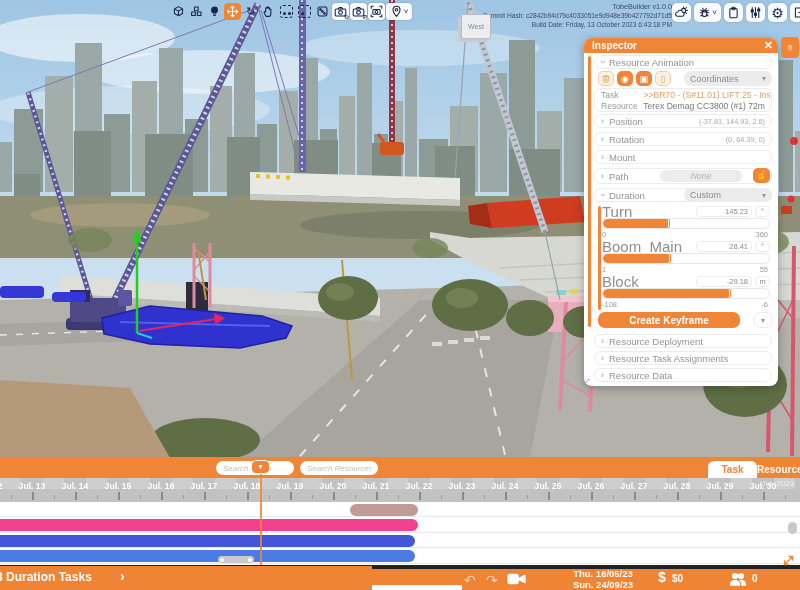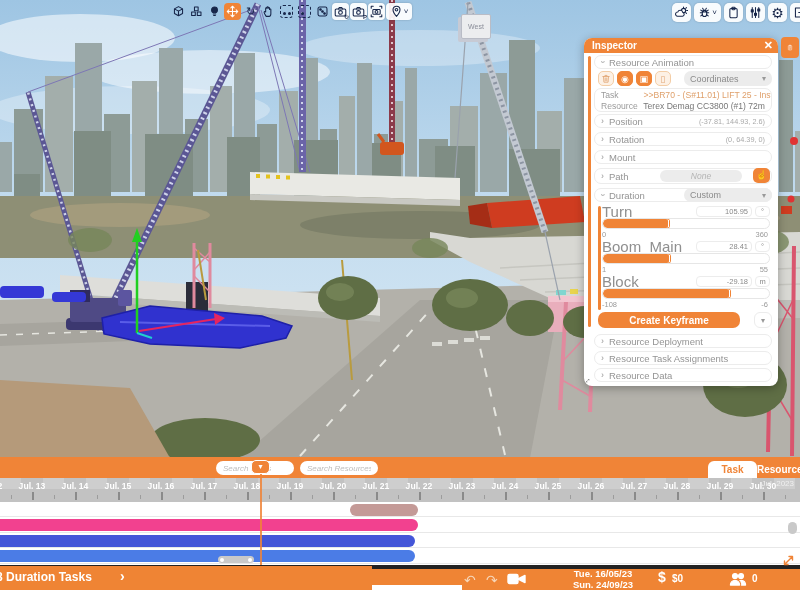--- a/index.html
+++ b/index.html
@@ -423,20 +423,25 @@
     <button class="tb wbg">
       <svg viewBox="0 0 16 16">
           <path d="M9.5 2.5H3v11h6.5"></path>
           <path d="M7 8h7.5M12 5.5 14.5 8 12 10.5"></path>
         </svg>
       </button>
   </div>
 
   <div id="nav-cube">West</div>
 
+  <div id="build-info">
+    <div class="t">TobeBuilder v1.0.0</div>
+    <div>Commit Hash: c2842b94d79c4033051e9d948e39b427792d71d5</div>
+    <div>Build Date: Friday, 13 October 2023 6:43:18 PM</div>
+  </div>
 
   <div id="inspector">
     <div id="insp-header">Inspector</div>
     <span id="insp-close">✕</span>
 
     <div class="vline" style="left:4px;top:18px;height:271px;"></div>
     <div class="irow" style="top:17px;">
       <span class="chev down">›</span>
       <span>Resource Animation</span>
     </div>
@@ -487,21 +492,21 @@
         <span>Duration</span>
       </div>
     <div class="dd" style="left:100px;top:150px;right:6px;height:14px;">
       <span>Custom</span>
       <span class="chev">▾</span>
       </div>
 
     <div class="vline" style="left:14px;top:168px;height:104px;"></div>
     <div id="sliders">
         <div class="s-label" style="top:0px">Turn</div>
-        <div class="s-val" style="top:0px">105.95</div>
+        <div class="s-val" style="top:0px">145.23</div>
         <div class="s-unit" style="top:0px">°</div>
         <div class="s-track" style="top:12px">
           <div class="s-fill" style="width:40.3%"></div>
           <div class="s-handle" style="left:calc(40.3% - 3px)"></div>
         </div>
         <div class="s-min" style="top:24px">0</div>
         <div class="s-max" style="top:24px">360</div>
         <div class="s-label" style="top:35px">Boom_Main</div>
         <div class="s-val" style="top:35px">28.41</div>
         <div class="s-unit" style="top:35px">°</div>
@@ -669,21 +674,21 @@
     </div>
     <span class="sb-ico" style="left:464px;top:7px;">↶</span>
     <span class="sb-ico" style="left:486px;top:7px;">↷</span>
     <span class="sb-ico sb-white" id="sb-cam" style="left:507px;top:6px;">
       <svg width="19" height="14" viewBox="0 0 19 14">
           <rect x="1" y="2.5" width="10" height="9" rx="1.5" fill="#fff"></rect>
           <path d="M11 7l7-3.5v7z" fill="#fff"></path>
         </svg>
       </span>
     <div id="sb-dates">
-      <div>Tue. 16/05/23</div>
+      <div>Thu. 16/05/23</div>
       <div>Sun. 24/09/23</div>
     </div>
     <span class="sb-ico sb-white" style="left:658px;top:4px;font-size:14px;font-weight:bold;">$</span>
     <span class="sb-num" style="left:672px;">$0</span>
     <span class="sb-ico sb-white" id="sb-people" style="left:728px;top:6px;">
       <svg width="20" height="14" viewBox="0 0 20 14">
           <circle cx="7" cy="4" r="2.4" fill="#fff"></circle>
           <circle cx="13" cy="4" r="2.4" fill="#fff"></circle>
           <path d="M2.5 13c0-2.6 2-4.6 4.5-4.6s4.5 2 4.5 4.6z" fill="#fff"></path>
           <path d="M12 8.6c.6-.2 1-.2 1.5-.2 2.3 0 4 2 4 4.6h-4" fill="#fff"></path>

